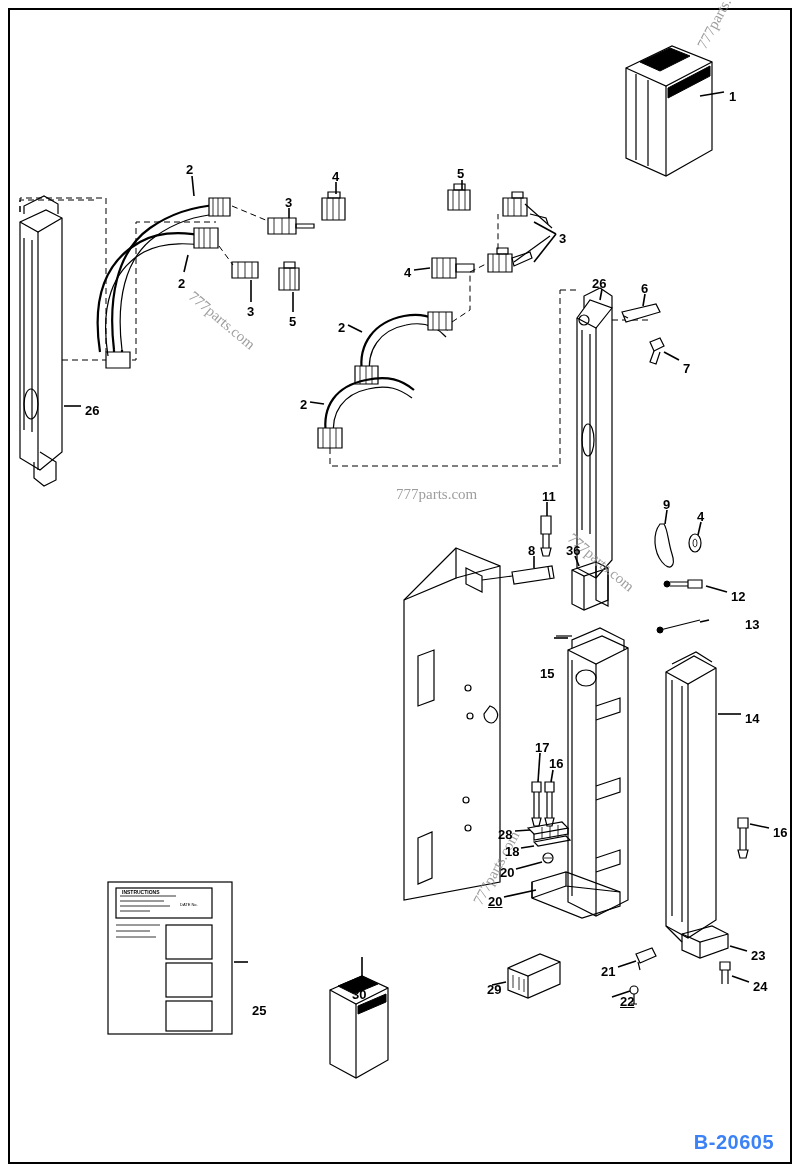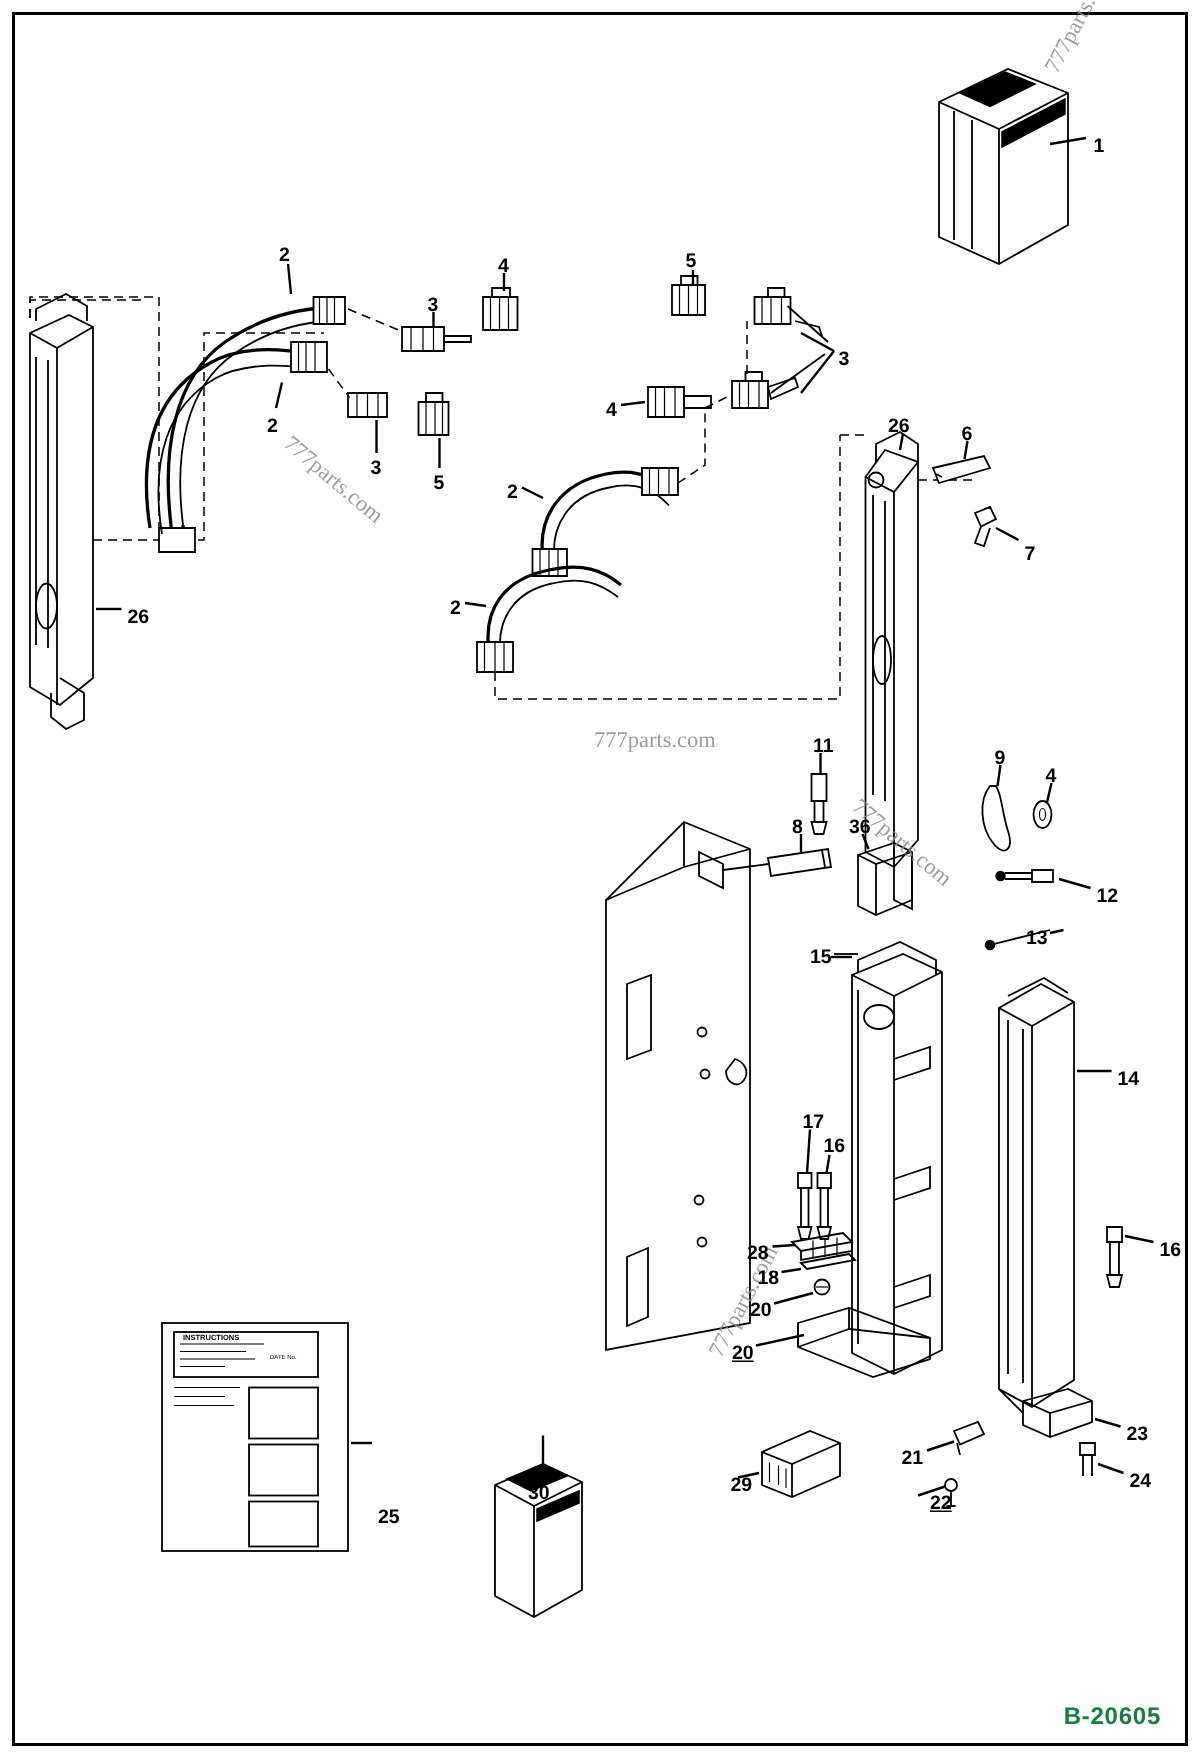--- a/index.html
+++ b/index.html
@@ -42,23 +42,23 @@
     color: #8d8d8d;
     white-space: nowrap;
     opacity: 0.85;
   }
   .code {
     position: absolute;
     right: 26px;
     bottom: 18px;
     font-family: "Liberation Sans", sans-serif;
     font-weight: bold;
-    font-size: 16px;
+    font-size: 20px;
     letter-spacing: 0.5px;
-    color: #15803d;
+    color: #3b82f6;
   }
   svg.art {
     position: absolute;
     left: 0;
     top: 0;
     width: 800px;
     height: 1172px;
     pointer-events: none;
   }
   .decal-text {
@@ -383,23 +383,23 @@
   <div class="lbl" style="left:404px; top:266px;">4</div>
   <div class="lbl" style="left:289px; top:315px;">5</div>
   <div class="lbl" style="left:457px; top:167px;">5</div>
   <div class="lbl" style="left:641px; top:282px;">6</div>
   <div class="lbl" style="left:683px; top:362px;">7</div>
   <div class="lbl" style="left:528px; top:544px;">8</div>
   <div class="lbl" style="left:663px; top:498px;">9</div>
   <div class="lbl" style="left:697px; top:510px;">4</div>
   <div class="lbl" style="left:542px; top:490px;">11</div>
   <div class="lbl" style="left:731px; top:590px;">12</div>
-  <div class="lbl" style="left:684px; top:618px;text-align:right;">13</div>
+  <div class="lbl" style="left:745px; top:618px;text-align:right;">13</div>
   <div class="lbl" style="left:745px; top:712px;">14</div>
-  <div class="lbl" style="left:540px; top:631px;">15</div>
+  <div class="lbl" style="left:540px; top:667px;">15</div>
   <div class="lbl" style="left:549px; top:757px;">16</div>
   <div class="lbl" style="left:773px; top:826px;">16</div>
   <div class="lbl" style="left:535px; top:741px;">17</div>
   <div class="lbl" style="left:505px; top:845px;">18</div>
   <div class="lbl" style="left:500px; top:866px;">20</div>
   <div class="lbl" style="left:488px; top:895px;text-decoration:underline;">20</div>
   <div class="lbl" style="left:601px; top:965px;">21</div>
   <div class="lbl" style="left:620px; top:995px;text-decoration:underline;">22</div>
   <div class="lbl" style="left:751px; top:949px;">23</div>
   <div class="lbl" style="left:753px; top:980px;">24</div>

